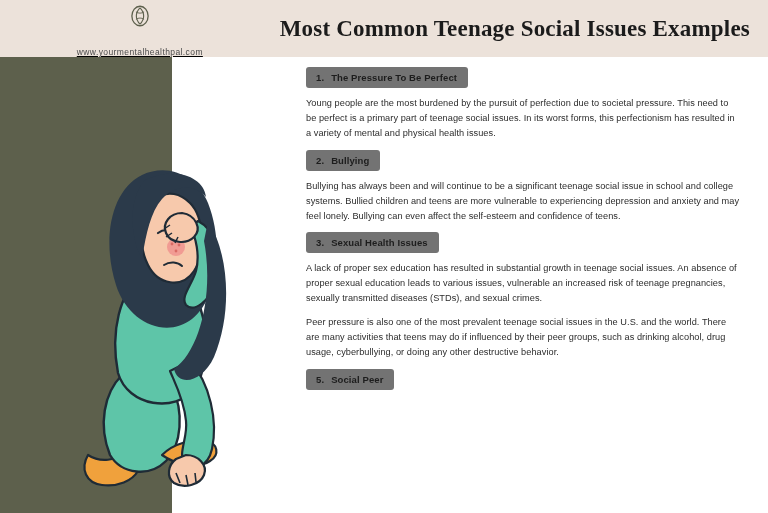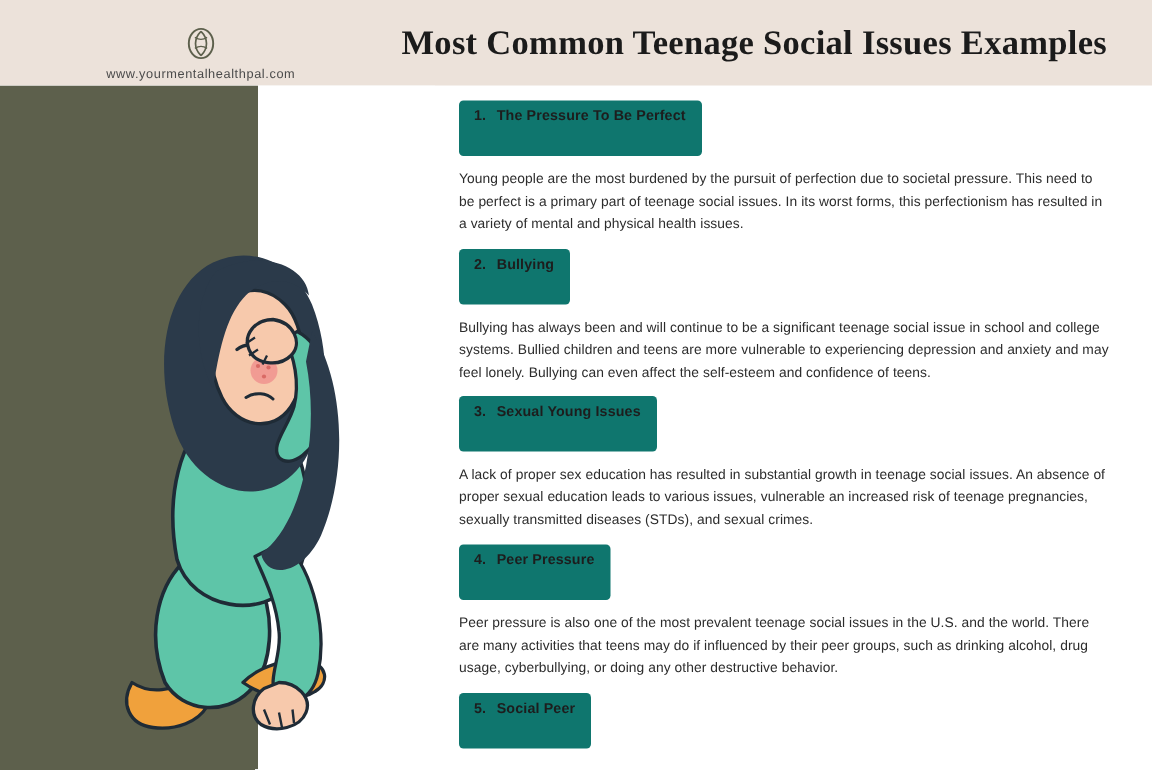--- a/index.html
+++ b/index.html
@@ -32,44 +32,45 @@
     background: #ece2da;
     display: flex;
     align-items: center;
   }
   .brand {
     width: 290px;
     height: 57px;
     display: flex;
     flex-direction: column;
     align-items: center;
-    justify-content: flex-start;
+    justify-content: space-between;
     box-sizing: border-box;
-    padding-top: 16px;
+    padding-top: 3px;
+    text-decoration: underline;
   }
   .logo-mark {
     width: 26px;
     height: 26px;
     margin-bottom: 2px;
   }
   .brand-url {
     font-size: 8.5px;
     letter-spacing: 0.4px;
     color: #4a4a4a;
     font-family: "Liberation Sans", sans-serif;
   }
   .title {
     flex: 1;
     text-align: center;
     font-family: "Liberation Serif", serif;
     font-weight: bold;
     font-size: 23px;
     color: #1b1b1b;
     letter-spacing: 0.2px;
-    padding-right: 30px;
+    padding-right: 18px;
     white-space: nowrap;
   }
 
   
   .left-col {
     position: absolute;
     left: 0;
     top: 57px;
     width: 290px;
     height: 456px;
@@ -107,25 +108,25 @@
     width: 478px;
     height: 456px;
     box-sizing: border-box;
     padding: 10px 28px 0 16px;
   }
   .item {
     margin-bottom: 9px;
   }
   .chip {
     display: inline-block;
-    background: #0f766e;
+    background: #737373;
     color: #1d1d1d;
     font-size: 9.5px;
     font-weight: bold;
-    padding: 5px 11px 21px 10px;
+    padding: 5px 11px 5px 10px;
     border-radius: 3px;
     letter-spacing: 0.1px;
     white-space: nowrap;
   }
   .chip .num {
     margin-right: 7px;
   }
   .body-text {
     margin: 8px 0 0 0;
     font-size: 9.2px;
@@ -213,29 +214,26 @@
 
     <div class="item">
       <div class="chip">
         <span class="num">2.</span><span>Bullying</span>
       </div>
       <p class="body-text">Bullying has always been and will continue to be a significant teenage social issue in school and college systems. Bullied children and teens are more vulnerable to experiencing depression and anxiety and may feel lonely. Bullying can even affect the self-esteem and confidence of teens.</p>
     </div>
 
     <div class="item">
       <div class="chip">
-        <span class="num">3.</span><span>Sexual Young Issues</span>
+        <span class="num">3.</span><span>Sexual Health Issues</span>
       </div>
       <p class="body-text">A lack of proper sex education has resulted in substantial growth in teenage social issues. An absence of proper sexual education leads to various issues, vulnerable an increased risk of teenage pregnancies, sexually transmitted diseases (STDs), and sexual crimes.</p>
     </div>
 
     <div class="item">
-      <div class="chip">
-        <span class="num">4.</span><span>Peer Pressure</span>
-      </div>
       <p class="body-text">Peer pressure is also one of the most prevalent teenage social issues in the U.S. and the world. There are many activities that teens may do if influenced by their peer groups, such as drinking alcohol, drug usage, cyberbullying, or doing any other destructive behavior.</p>
     </div>
 
     <div class="item">
       <div class="chip">
         <span class="num">5.</span><span>Social Peer</span>
       </div>
     </div>
 
   </div>

